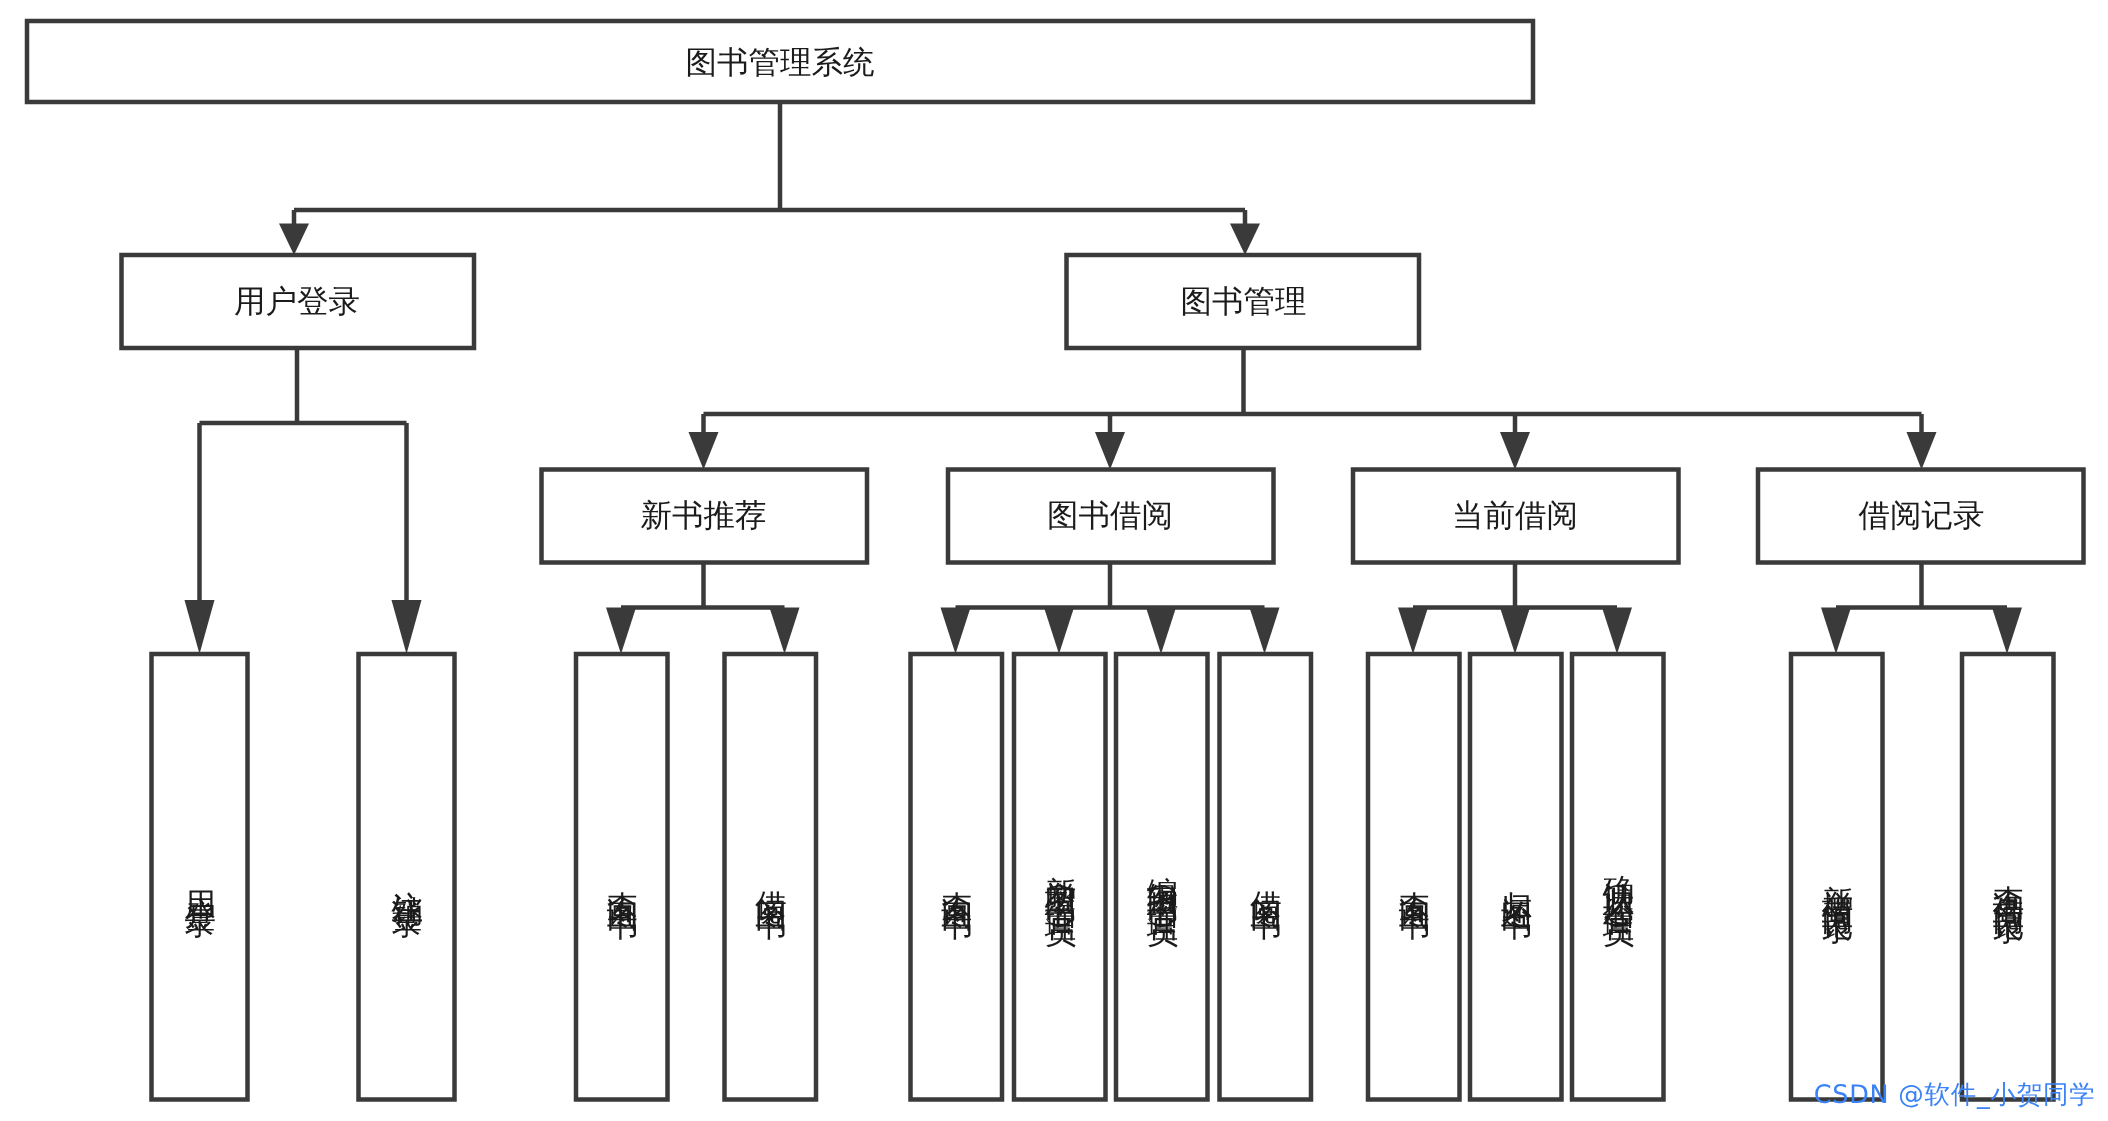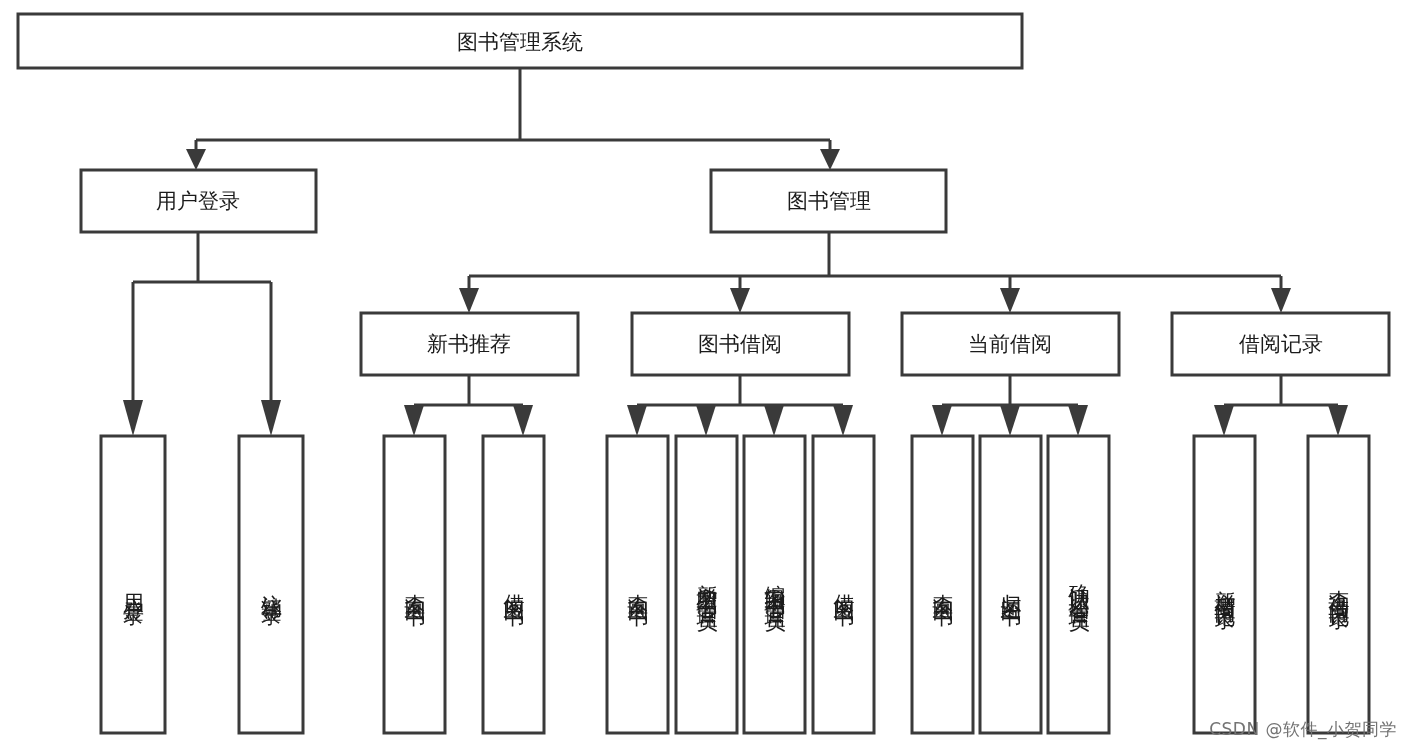--- a/index.html
+++ b/index.html
@@ -64,21 +64,21 @@
     justify-content: center;
     white-space: nowrap;
     pointer-events: none;
   }
   #watermark {
     position: absolute;
     right: 8px;
     bottom: 6px;
     font-family: "DejaVu Sans", "Liberation Sans", sans-serif;
     font-size: 17px;
-    color: #737373;
+    color: #3b82f6;
     letter-spacing: 0.5px;
     white-space: nowrap;
   }
 </style>
 </head>
 <body>
 
 <div id="diagram-root">
 
   <svg id="diagram-svg" viewBox="0 0 1405 747">

